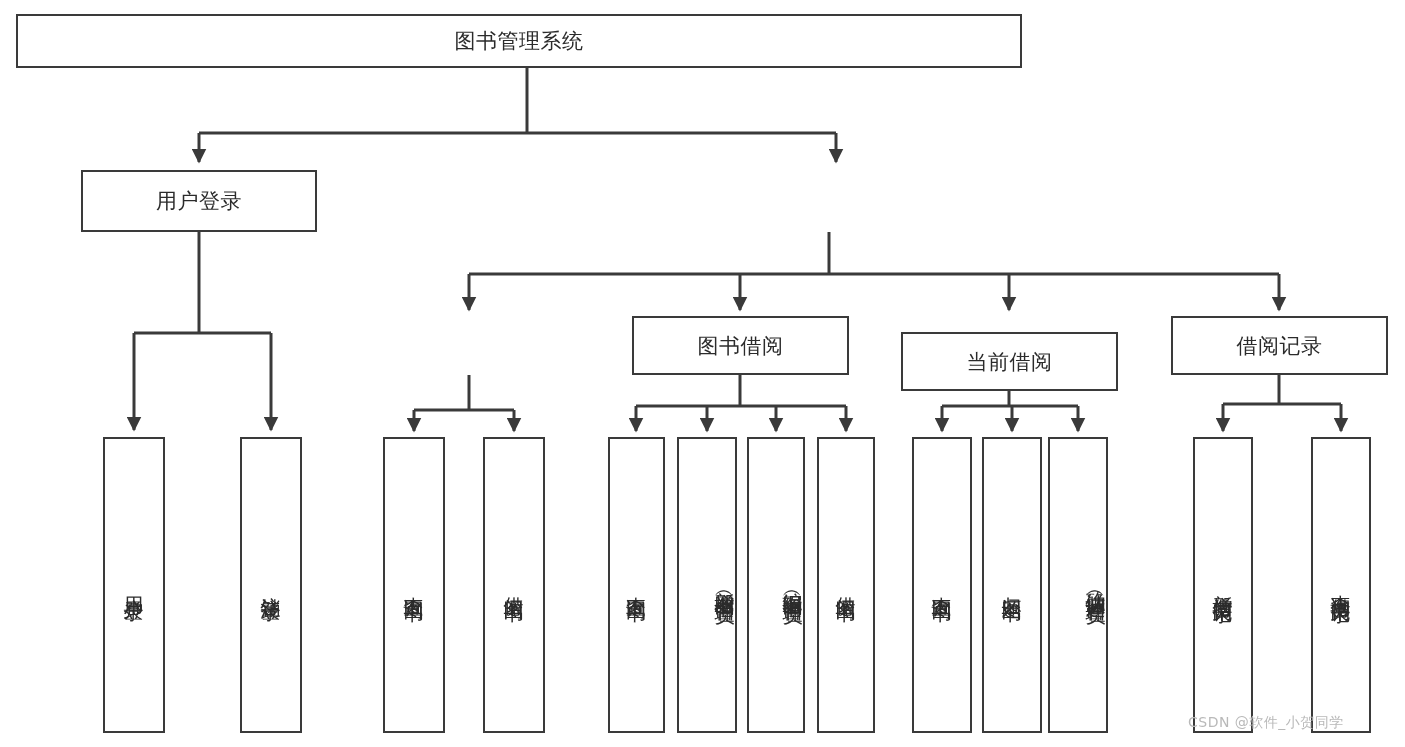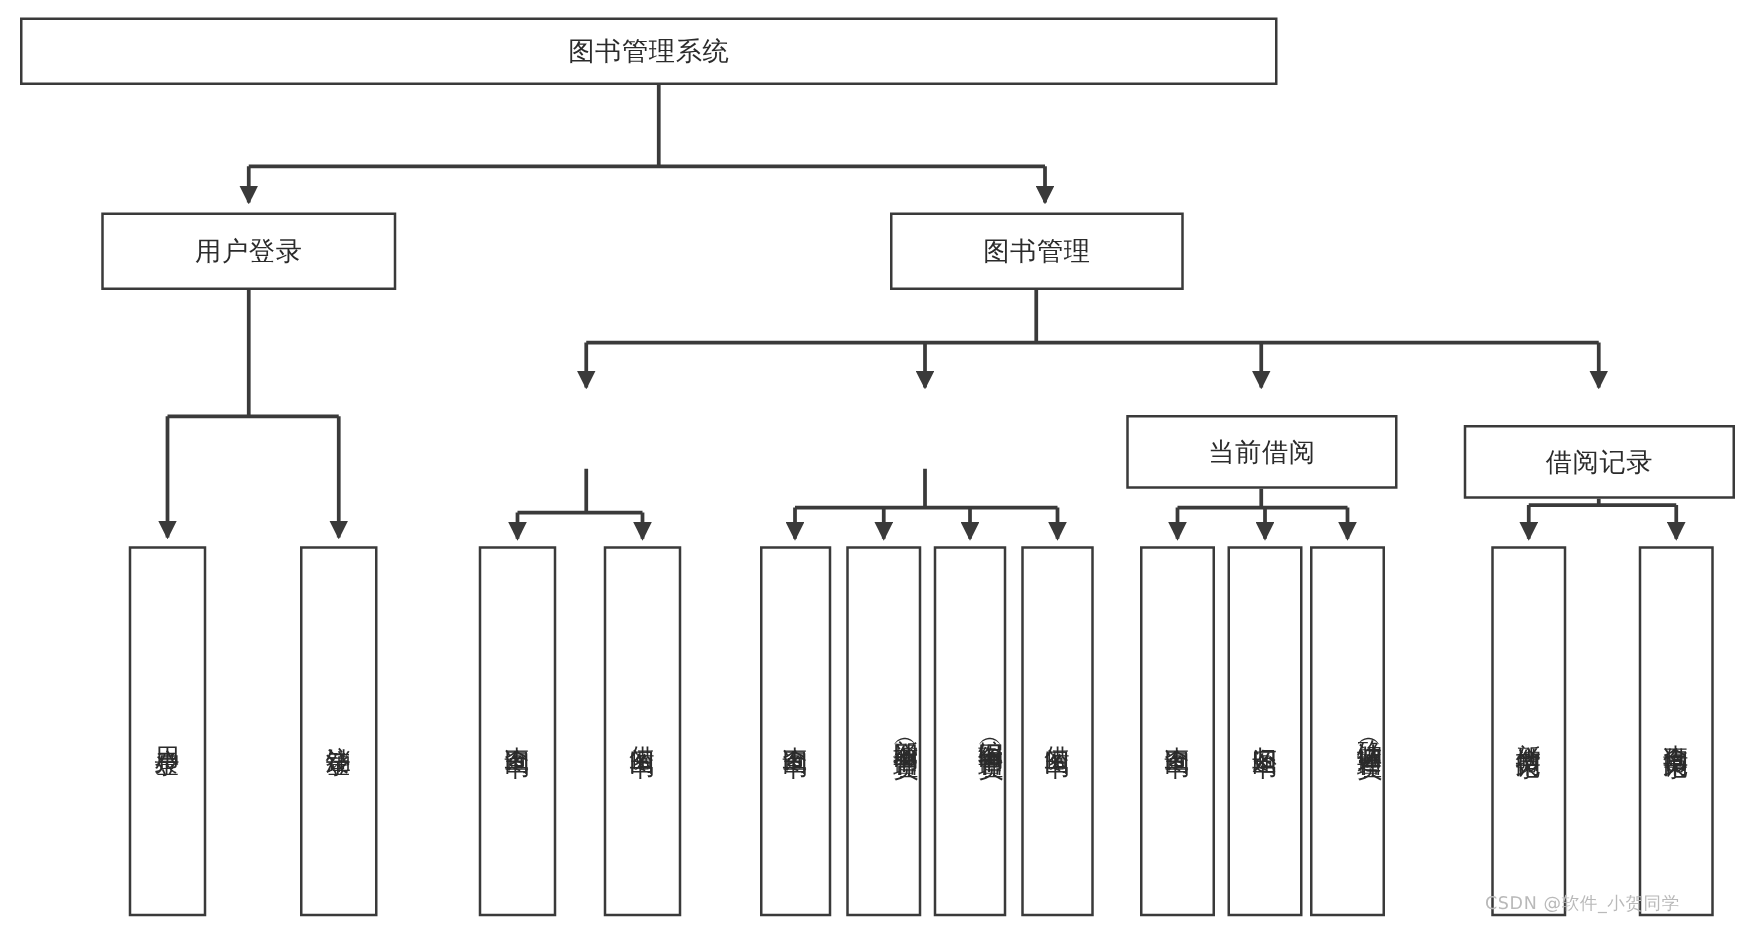--- a/index.html
+++ b/index.html
@@ -117,24 +117,24 @@
       <path d="M 1279 375 L 1279 404"></path>
       <path d="M 1223 404 L 1341 404"></path>
       <path d="M 1223 404 L 1223 431" marker-end="url(#arrow)"></path>
       <path d="M 1341 404 L 1341 431" marker-end="url(#arrow)"></path>
     </g>
   </svg>
 
   <div class="node h" style="left:16px; top:14px; width:1006px; height:54px;">图书管理系统</div>
 
   <div class="node h" style="left:81px; top:170px; width:236px; height:62px;">用户登录</div>
-  <div class="node h" style="left:712px; top:170px; width:235px; height:62px;">图书管理</div>
 
+  <div class="node h" style="left:632px; top:316px; width:217px; height:59px;">图书借阅</div>
   <div class="node h" style="left:901px; top:332px; width:217px; height:59px;">当前借阅</div>
-  <div class="node h" style="left:1171px; top:316px; width:217px; height:59px;margin-top:24px;">借阅记录</div>
+  <div class="node h" style="left:1171px; top:316px; width:217px; height:59px;">借阅记录</div>
 
   <div class="node v" style="left:103px; top:437px; width:62px; height:296px; align-items:center;">用户登录</div>
   <div class="node v" style="left:240px; top:437px; width:62px; height:296px; align-items:center;">注销登录</div>
 
   <div class="node v" style="left:383px; top:437px; width:62px; height:296px; align-items:center;">查询图书</div>
   <div class="node v" style="left:483px; top:437px; width:62px; height:296px; align-items:center;">借阅图书</div>
 
   <div class="node v" style="left:608px; top:437px; width:57px; height:296px; align-items:center;">查询图书</div>
   <div class="node v toptext" style="left:677px; top:437px; width:60px; height:296px;">新增图书（管理员）</div>
   <div class="node v toptext" style="left:747px; top:437px; width:58px; height:296px;">编辑图书（管理员）</div>

